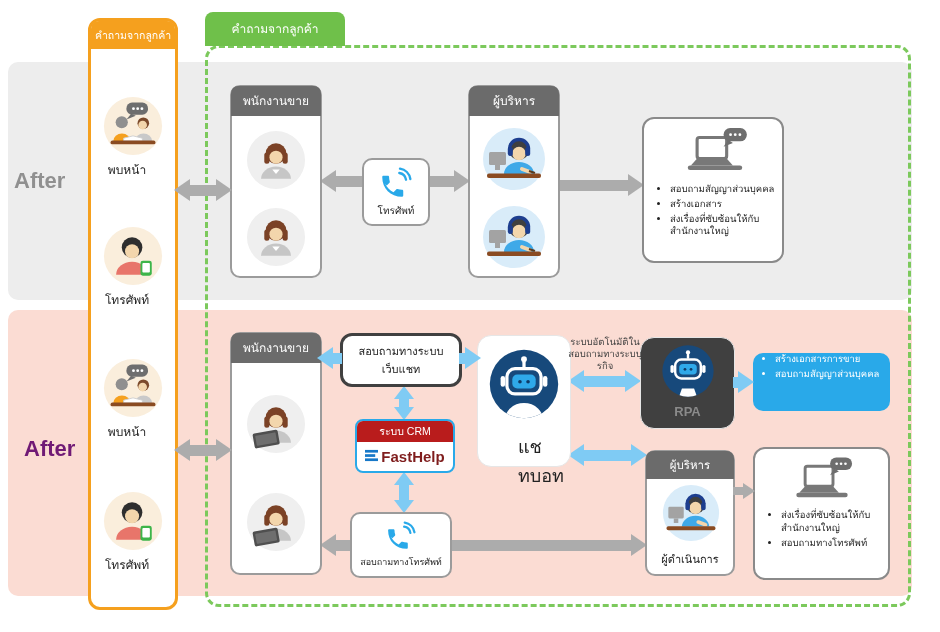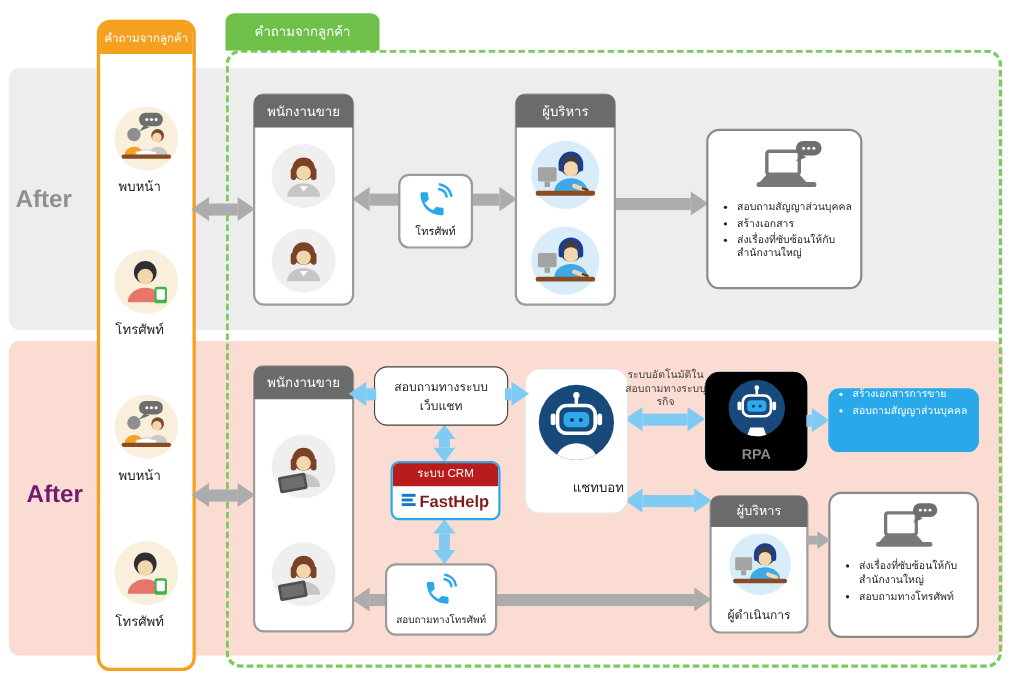--- a/index.html
+++ b/index.html
@@ -40,21 +40,21 @@
   .ar .st{flex:1;height:11px;background:currentColor;}
   .ar.sm .hr{border-width:8px 0 8px 12px;}
   .ar.sm .st{height:8px;}
   .arv{position:absolute;display:flex;flex-direction:column;align-items:center;z-index:2;}
   .arv .hu{width:0;height:0;border-left:10px solid transparent;border-right:10px solid transparent;border-bottom:13px solid currentColor;}
   .arv .hd{width:0;height:0;border-left:10px solid transparent;border-right:10px solid transparent;border-top:13px solid currentColor;}
   .arv .stv{flex:1;width:10px;background:currentColor;}
   .gray{color:#ACACAC;}
   .blue{color:#7FCBF4;}
   
-  #webchat{left:340px;top:333px;width:122px;height:54px;border:1px solid #404040;border-radius:12px;background:#fff;
+  #webchat{left:340px;top:333px;width:122px;height:54px;border:3px solid #404040;border-radius:12px;background:#fff;
            z-index:3;box-sizing:border-box;display:flex;align-items:center;justify-content:center;
            font-size:11px;text-align:center;}
   #crm{left:355px;top:419px;width:100px;height:54px;border:2px solid #29A9E9;border-radius:8px;background:#fff;
        z-index:3;box-sizing:border-box;overflow:hidden;}
   #crm .crm-h{background:#b91c1c;color:#fff;font-size:10.5px;text-align:center;line-height:21px;height:21px;}
   #crm .crm-b{display:flex;align-items:center;justify-content:center;gap:3px;height:29px;}
   #crm .fh-txt{font-size:15px;font-weight:bold;color:#7f1d1d;}
   #blue-tasks{left:753px;top:353px;width:137px;height:58px;background:#29A9E9;border-radius:10px;color:#fff;
               z-index:3;box-sizing:border-box;display:flex;align-items:flex-start;}
   .note{position:absolute;font-size:9.5px;color:#3F3F3F;text-align:center;line-height:1.25;z-index:3;}
@@ -323,24 +323,24 @@
           <rect x="38.2" y="14" width="3.6" height="8" rx="1.8" fill="#fff"></rect>
           <circle cx="40" cy="12.5" r="3.2" fill="#fff"></circle>
           <rect x="21" y="23" width="38" height="28" rx="9" fill="#17497B" stroke="#fff" stroke-width="3.6"></rect>
           <rect x="14" y="31" width="5" height="12" rx="2.5" fill="#fff"></rect>
           <rect x="61" y="31" width="5" height="12" rx="2.5" fill="#fff"></rect>
           <rect x="27" y="29.5" width="26" height="15.5" rx="5.5" fill="#2FA9E9"></rect>
           <circle cx="35.5" cy="37.5" r="2" fill="#0E3A66"></circle>
           <circle cx="44.5" cy="37.5" r="2" fill="#0E3A66"></circle>
         </svg>
     </span>
-    <span style="font-size:12px;margin-top:8px;margin-left:40px;">แชทบอท</span>
-  </div>
-
-  <div class="abs soft ctr" id="rpa" style="left:640px;top:337px;width:93px;height:90px;background:#000000;z-index:3;">
+    <span style="font-size:18px;margin-top:8px;margin-left:40px;">แชทบอท</span>
+  </div>
+
+  <div class="abs soft ctr" id="rpa" style="left:640px;top:337px;width:93px;height:90px;background:#404040;z-index:3;">
     <span style="margin-top:6px;">
       <svg width="54" height="54" viewBox="0 0 80 80">
           <defs>
             <clipPath id="cb2">
               <circle cx="40" cy="40" r="38"></circle>
             </clipPath>
           </defs>
           <circle cx="40" cy="40" r="38" fill="#17497B"></circle>
           <g clip-path="url(#cb2)">
             <path d="M26 80 l5-14 h18 l5 14 z" fill="#fff"></path>

